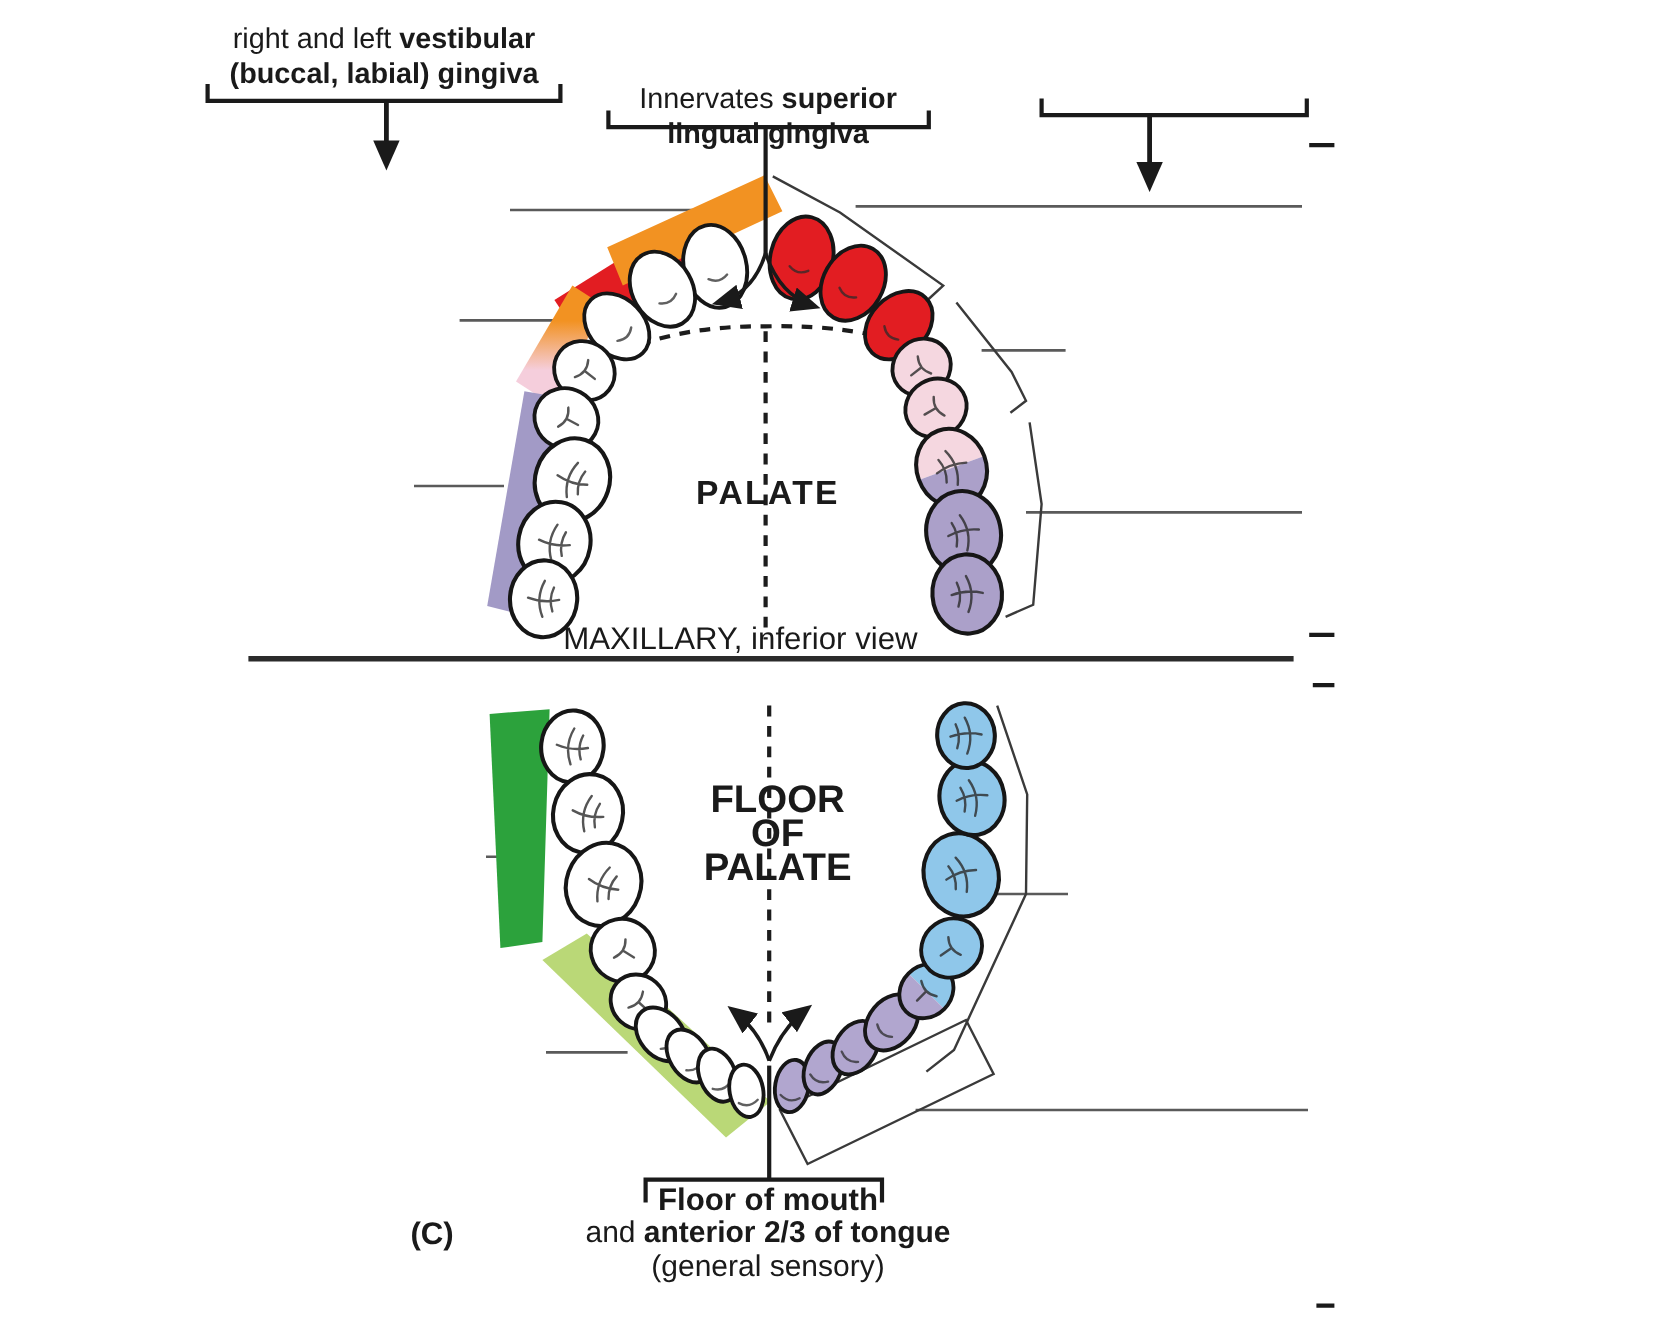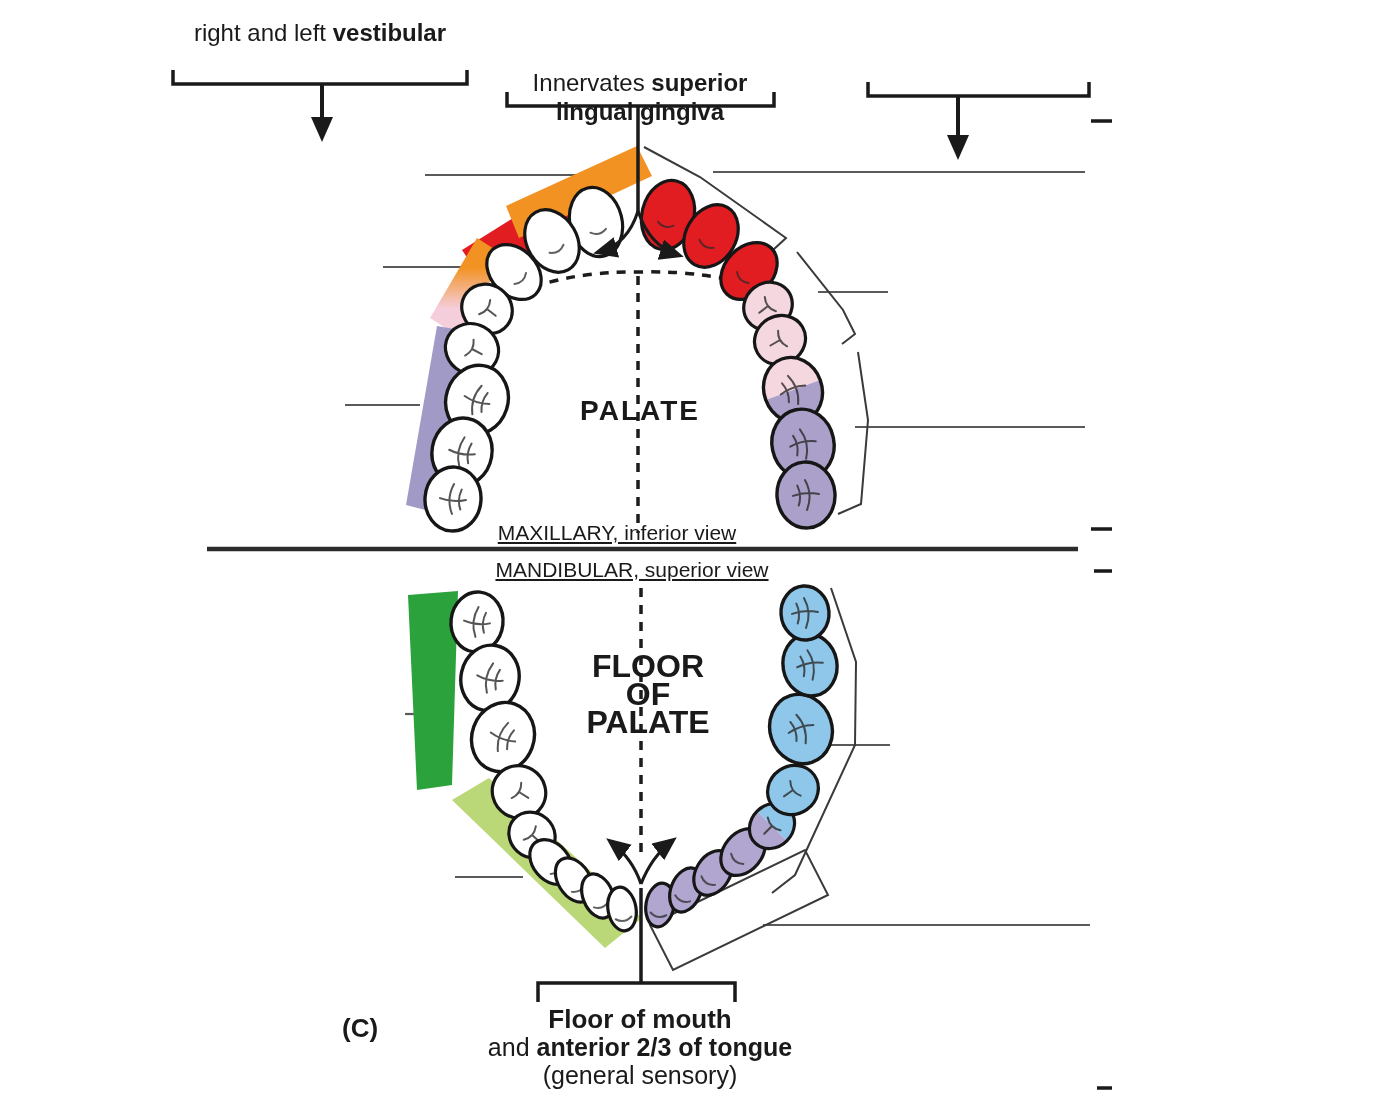--- a/index.html
+++ b/index.html
@@ -2,27 +2,27 @@
 <html><head>
 <meta charset="utf-8">
 <style>
   html,body{margin:0;padding:0;background:#fff;}
   .stage{position:relative;width:1112px;height:1100px;background:#fff;
          font-family:"Liberation Sans",sans-serif;color:#1a1a1a;overflow:hidden;}
   .stage svg{position:absolute;left:0;top:0;}
   .lbl{position:absolute;text-align:center;transform:translateX(-50%);white-space:nowrap;line-height:29px;font-size:24px;}
   .lblL{position:absolute;white-space:nowrap;}
   .b{font-weight:bold;}
-  .cap{font-size:21px;text-decoration:underline;}
+  .cap{font-size:26px;}
   .cn{font-size:18px;font-weight:bold;letter-spacing:1px;}
   .palate{font-size:28px;font-weight:bold;letter-spacing:2px;}
   .floor{font-size:32px;font-weight:bold;line-height:28px;}
   .figc{font-size:26px;font-weight:bold;}
   .bottomblock{line-height:29px;font-size:25px;}
-  .bottomblock .l1{font-size:26px;font-weight:bold;margin-top:20px;}
+  .bottomblock .l1{font-size:26px;font-weight:bold;}
 </style>
 </head>
 <body>
 
 <div class="stage">
 
 <svg width="1400" height="1100" viewBox="0 0 1400 1100">
   <defs>
     <marker id="ah" markerWidth="12" markerHeight="10" refX="6" refY="3.5" orient="auto">
       <path d="M0,0 L8,3.5 L0,7 Z" fill="#1a1a1a"></path>
@@ -247,35 +247,35 @@
     <line x1="322" y1="84" x2="322" y2="120" stroke="#1a1a1a" stroke-width="4"></line>
     <polygon points="311,117 333,117 322,142" fill="#1a1a1a"></polygon>
     <line x1="958" y1="96" x2="958" y2="138" stroke="#1a1a1a" stroke-width="4"></line>
     <polygon points="947,135 969,135 958,160" fill="#1a1a1a"></polygon>
   </g>
   <line x1="207" y1="549" x2="1078" y2="549" stroke="#2b2b2b" stroke-width="4.5"></line>
 </svg>
 
   <div class="lbl" style="left:320px;top:18px;">
     <div><span>right and left </span><span class="b">vestibular</span></div>
+    <div class="b">(buccal, labial) gingiva</div>
   </div>
 
   <div class="lbl" style="left:640px;top:46px;margin-top:22px;">
     <div><span>Innervates </span><span class="b">superior</span></div>
     <div class="b">lingual gingiva</div>
   </div>
 
 
   <div class="lblL cn" style="left:1136px;top:316px;">CN</div>
   <div class="lblL cn" style="left:1137px;top:813px;">CN</div>
 
   <div class="lbl palate" style="left:640px;top:396px;">PALATE</div>
 
   <div class="lbl cap" style="left:617px;top:518px;">MAXILLARY, inferior view</div>
-  <div class="lbl cap" style="left:632px;top:555px;">MANDIBULAR, superior view</div>
 
   <div class="lbl floor" style="left:648px;top:652px;">
     <div>FLOOR</div>
     <div>OF</div>
     <div>PALATE</div>
   </div>
 
   <div class="lblL figc" style="left:342px;top:1013px;">(C)</div>
 
   <div class="lbl bottomblock" style="left:640px;top:985px;line-height:28px;">

